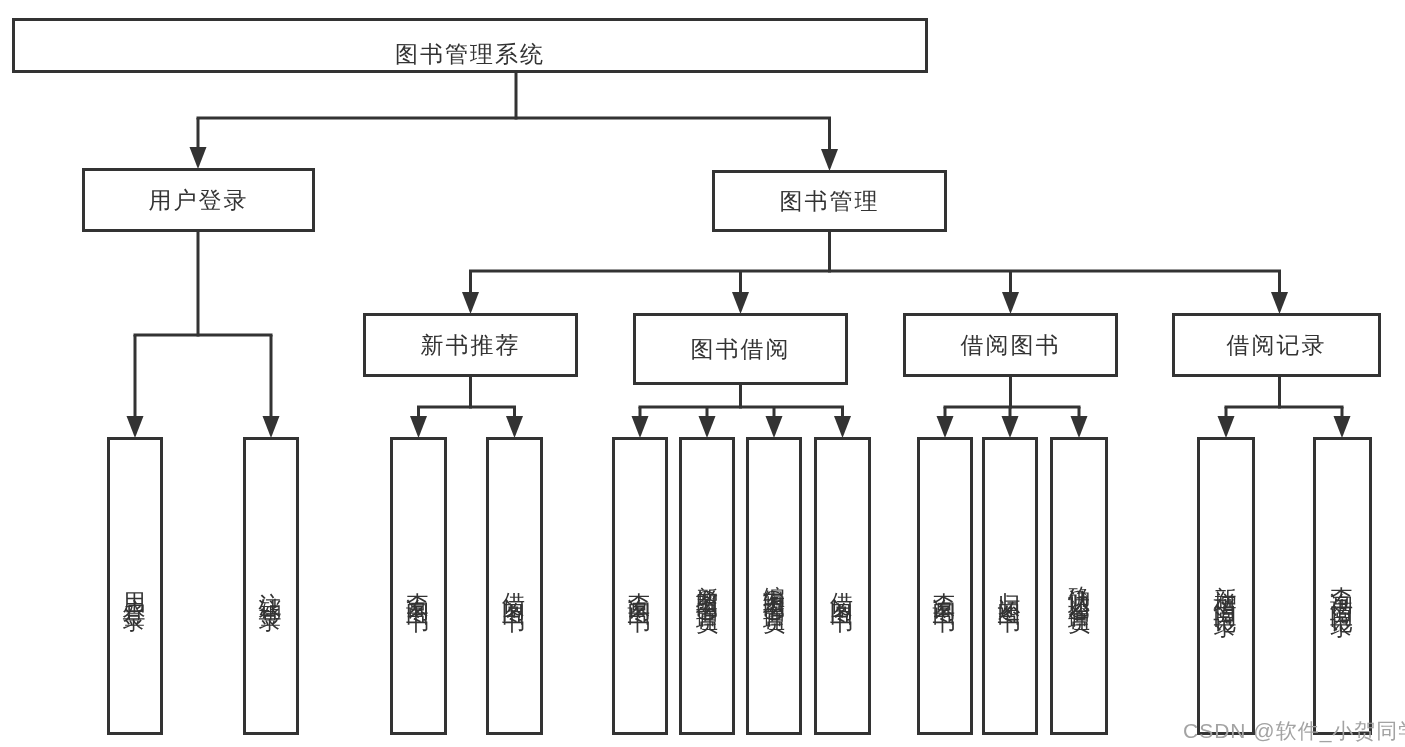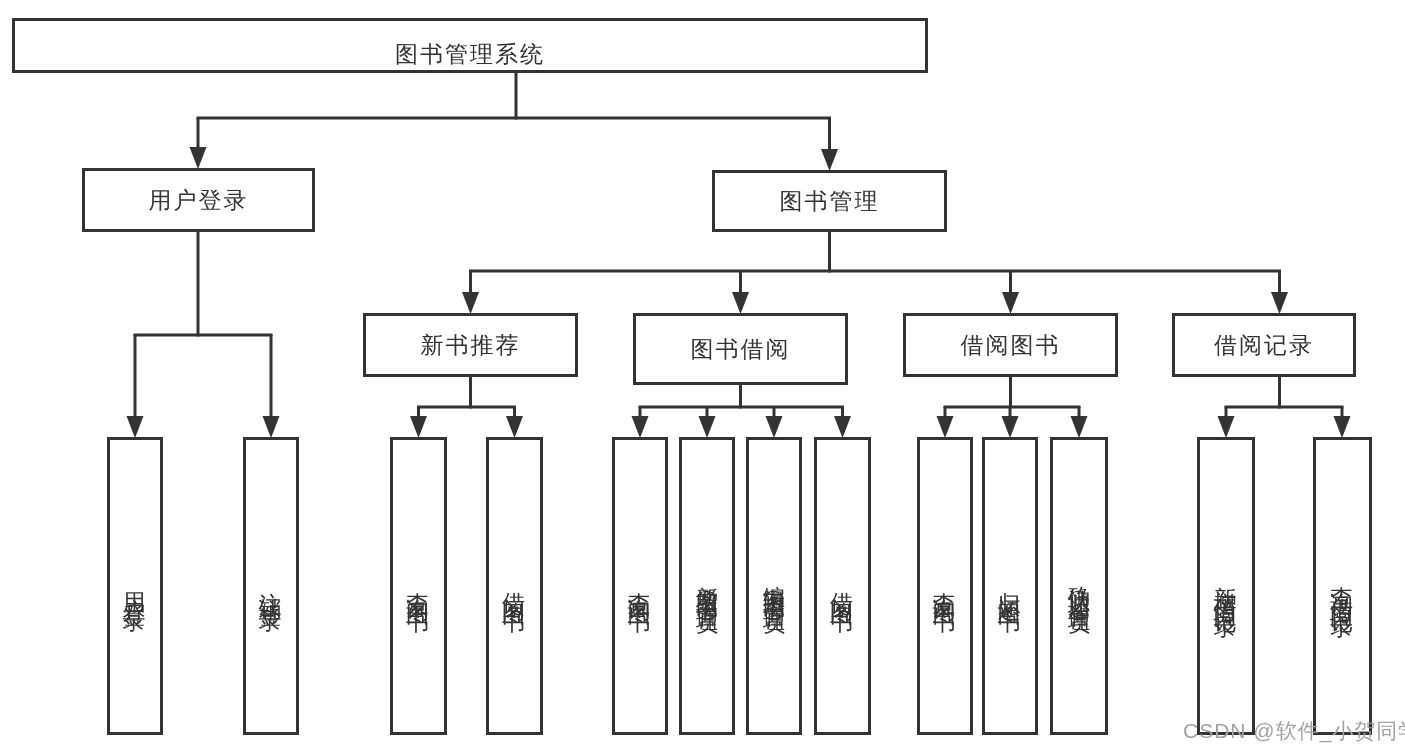--- a/index.html
+++ b/index.html
@@ -153,21 +153,21 @@
 
   <div class="box h" style="left:712px; top:170px; width:235px; height:62px;">
     <span>图书管理</span>
   </div>
   <div class="box h" style="left:633px; top:313px; width:215px; height:72px;text-align:center;">
     <span>图书借阅</span>
   </div>
   <div class="box h" style="left:903px; top:313px; width:215px; height:64px;">
     <span>借阅图书</span>
   </div>
-  <div class="box h" style="left:1172px; top:313px; width:184px; height:64px;">
+  <div class="box h" style="left:1172px; top:313px; width:209px; height:64px;">
     <span>借阅记录</span>
   </div>
 
   <div class="box v" style="left:107px; top:437px; width:56px; height:298px;">
     <span>用户登录</span>
   </div>
   <div class="box v" style="left:243px; top:437px; width:56px; height:298px;">
     <span>注销登录</span>
   </div>
 

